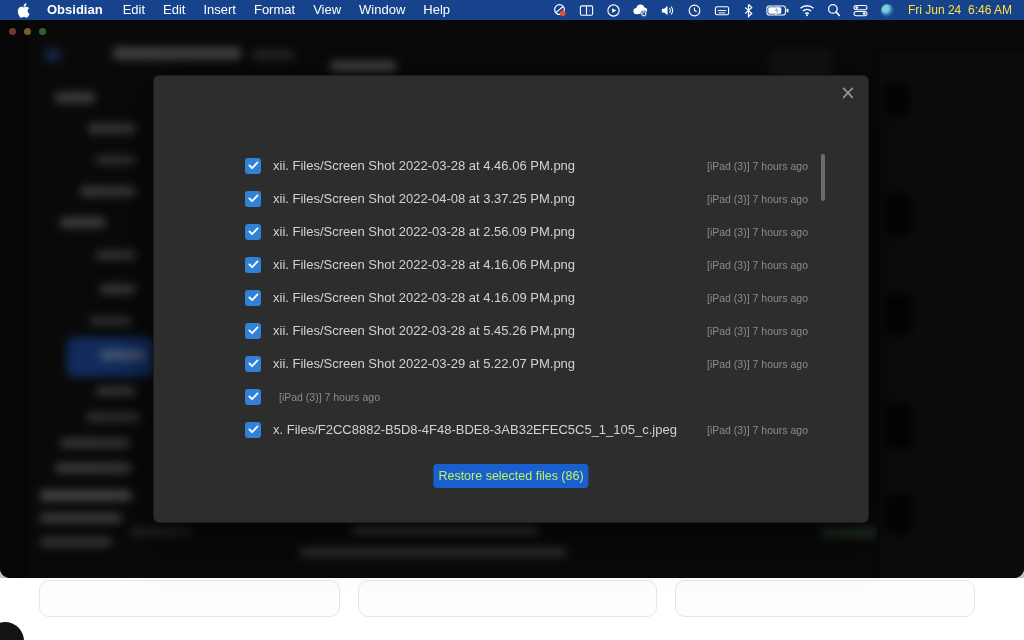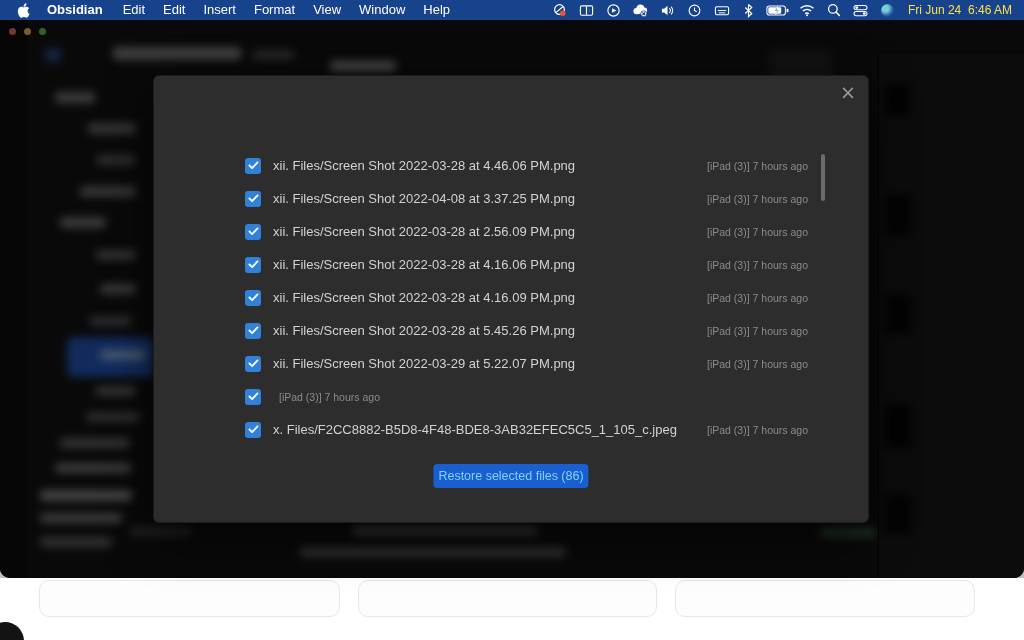--- a/index.html
+++ b/index.html
@@ -49,21 +49,21 @@
   .file-list { position:absolute; top:73px; left:0; width:716px; height:297px; }
   .file-row { height:33px; display:flex; align-items:center; padding:0 62px 0 59px;margin-left:32px; }
   .checkbox { width:16px; height:16px; border-radius:3px; background:#3181d8;
     display:flex; align-items:center; justify-content:center; flex:none; cursor:pointer; }
   .file-name { margin-left:12px; font-size:13px; color:#d2d2d2; white-space:nowrap;
     overflow:hidden; text-overflow:ellipsis; flex:1 1 auto; }
   .file-meta { margin-left:18px; font-size:10.5px; color:#8b8b8b; white-space:nowrap; flex:none; }
   .scroll-thumb { position:absolute; top:78px; right:43px; width:4px; height:47px;
     border-radius:2px; background:#6c6c6c; }
   .restore-btn { position:absolute; top:388px; left:50%; transform:translateX(-50%);
-    height:24px; padding:0 5px; background:#1a5fd0; color:#7dd3fc; border:none; border-radius:4px;
+    height:24px; padding:0 5px; background:#1a5fd0; color:#bef264; border:none; border-radius:4px;
     font-size:12.5px; font-family:"Liberation Sans",sans-serif; cursor:pointer; white-space:nowrap; }
 </style>
 </head>
 <body>
 
 <div id="stage">
 
   <div class="app-window">
     <div class="ribbon"></div>
     <div class="traffic-lights">

